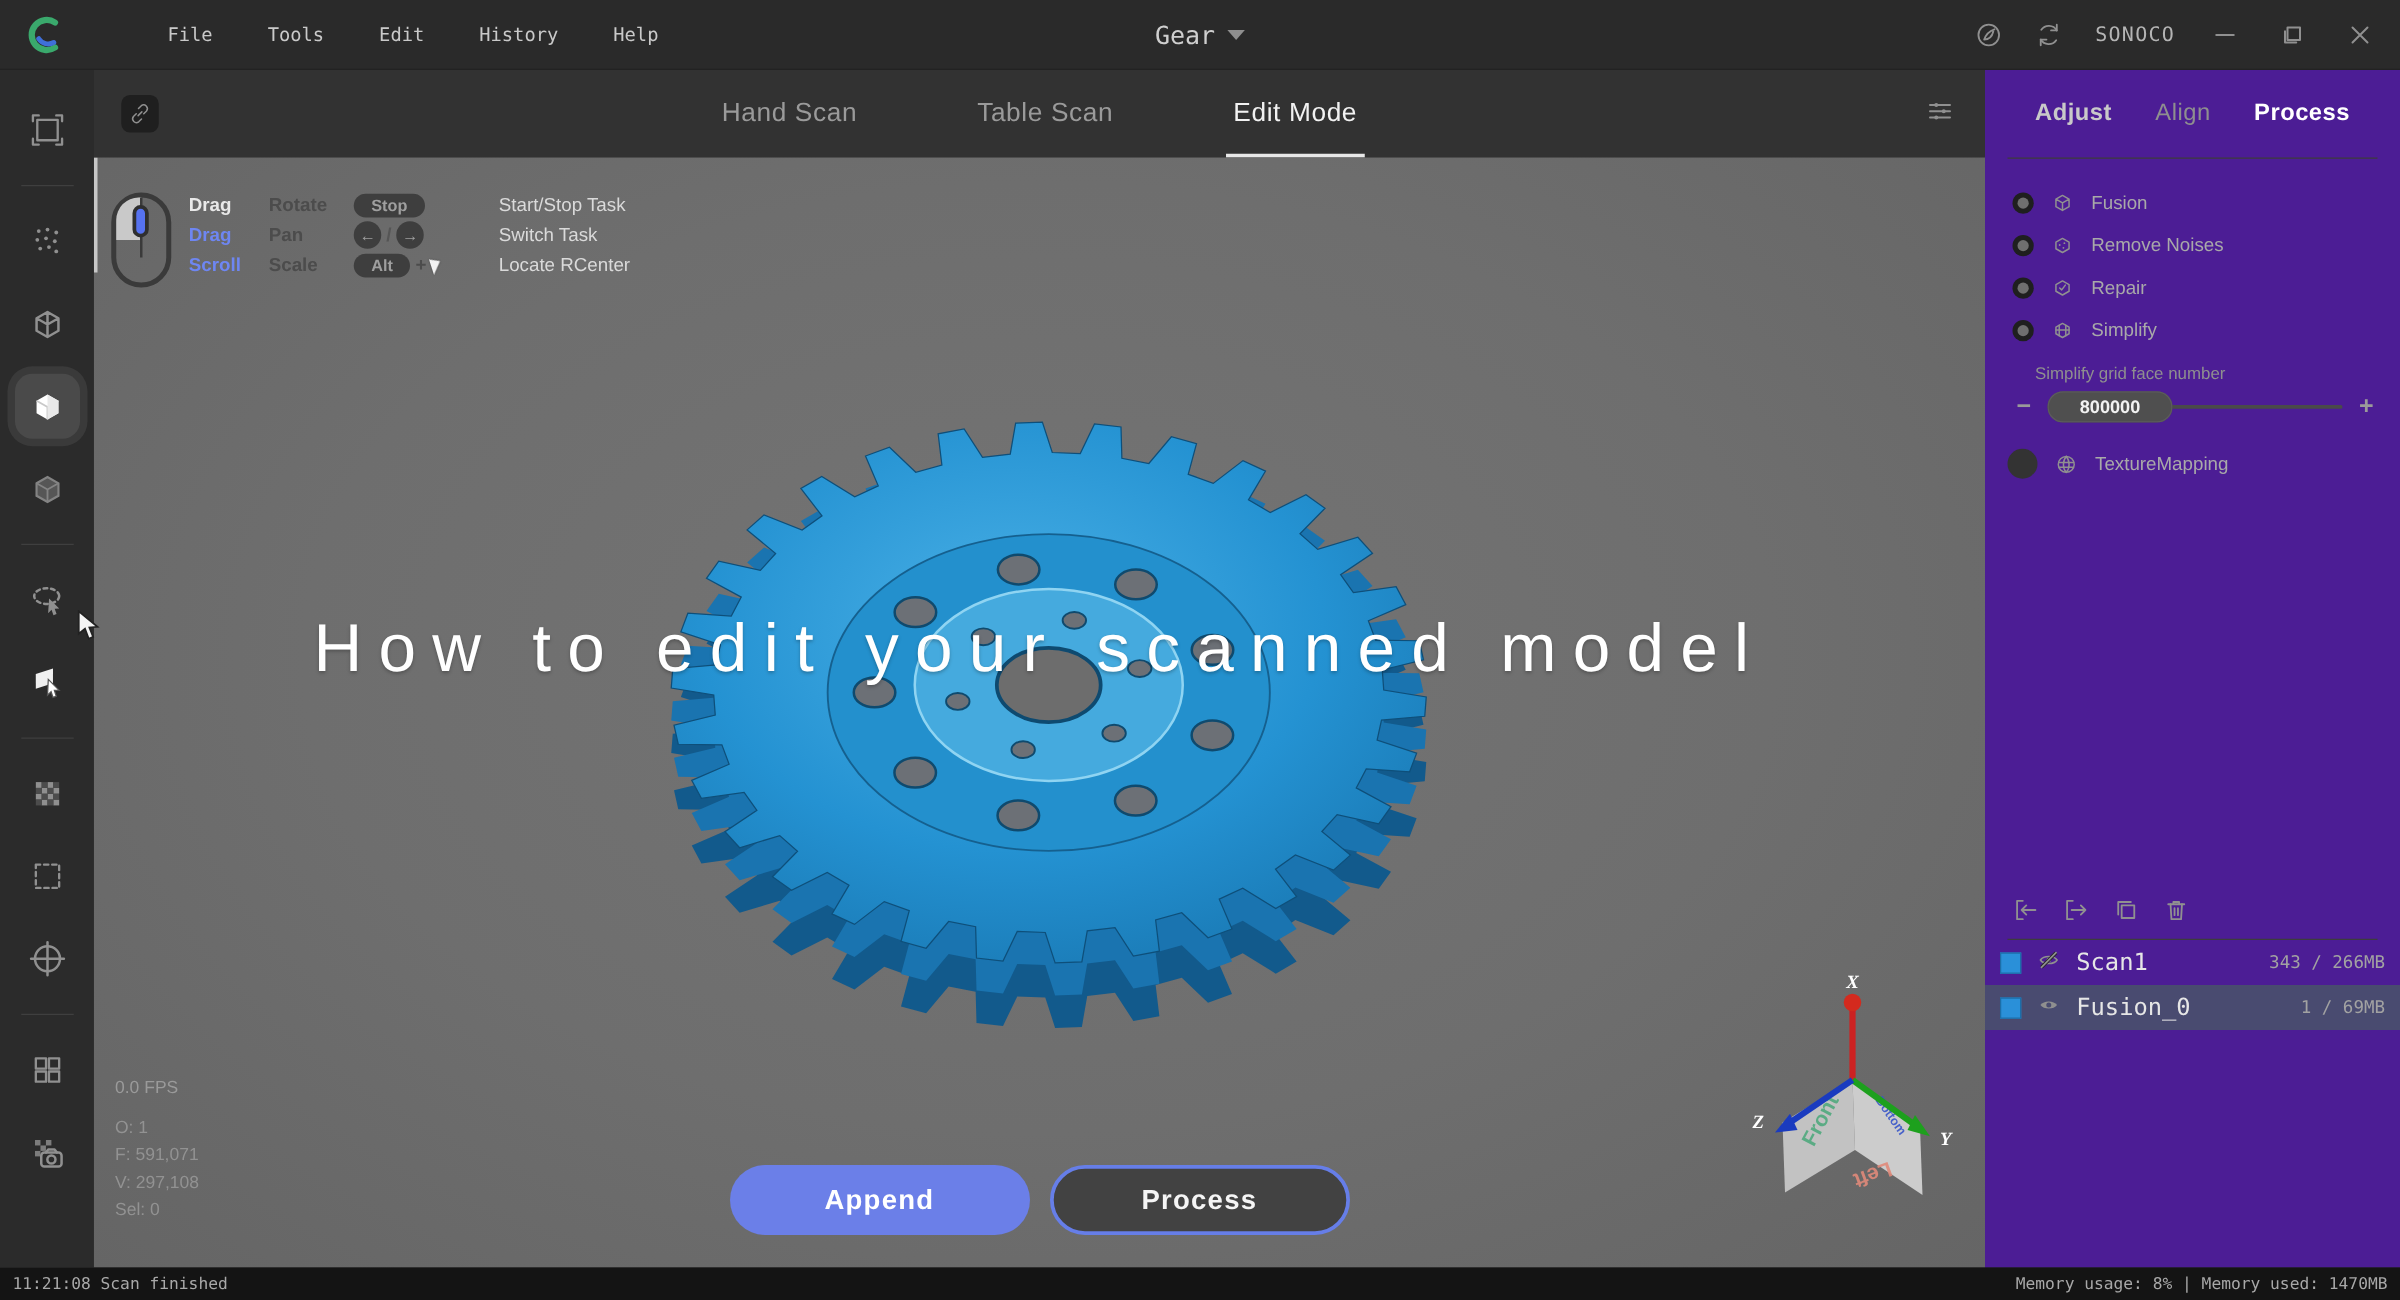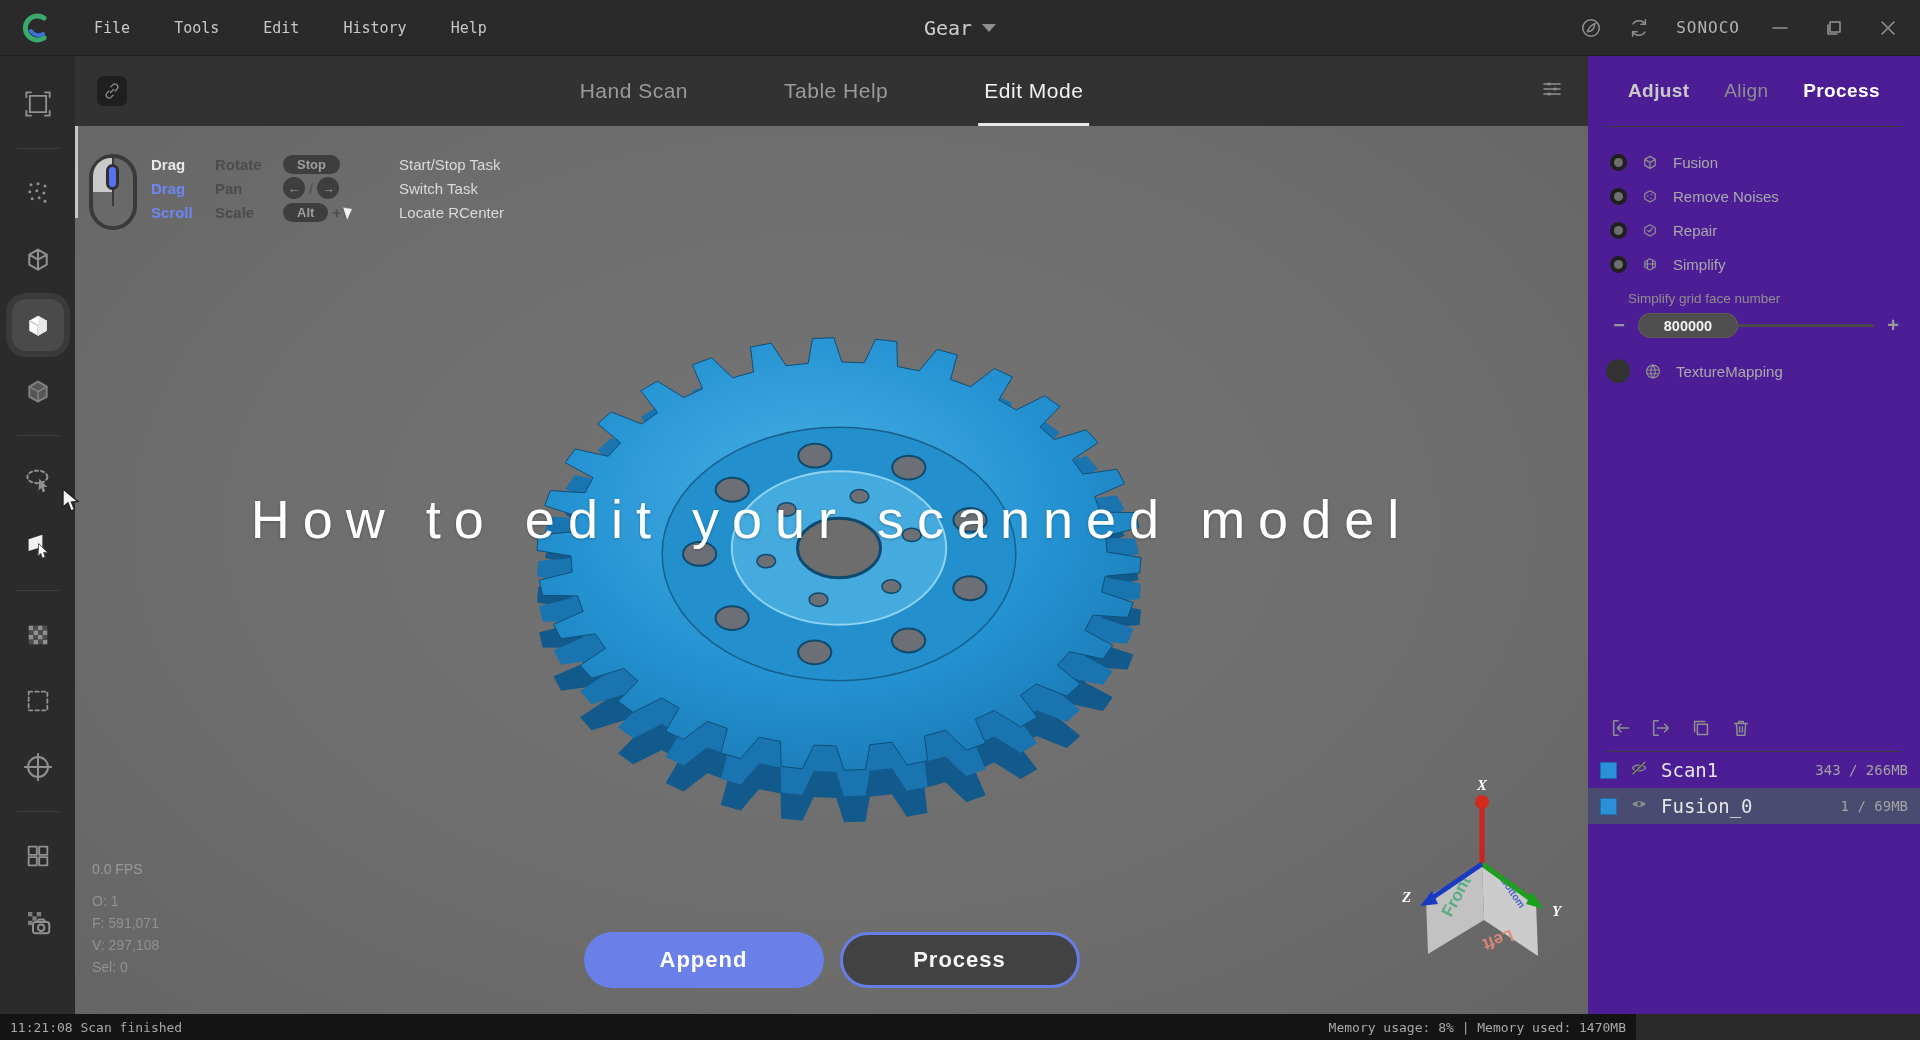--- a/index.html
+++ b/index.html
@@ -2,21 +2,21 @@
 <html><head>
 <meta charset="utf-8">
 <style>
   * { margin:0; padding:0; box-sizing:border-box; }
   html,body { width:1920px; height:1040px; overflow:hidden; background:#1b1b1b;
               font-family:"Liberation Sans", sans-serif; }
   #app { position:relative; width:1920px; height:1040px; background:#2b2b2b; }
 
   
   #titlebar { position:absolute; left:0; top:0; width:1920px; height:56px;
-    background:#2a2a2a; border-bottom:1px solid #222; display:flex; align-items:center; }
+    background:#2a2a2a; border-bottom:1px solid #222; display:flex; align-items:center;gap:40px; }
   .logo { width:34px; height:34px; margin-left:20px; position:relative; }
   .logo svg { width:34px; height:34px; }
   .menu { display:flex; gap:44px; margin-left:40px;
     font-family:"DejaVu Sans Mono", monospace; font-size:15px; color:#c9c9c9; }
   .menu span { cursor:default; }
   #project-select { position:absolute; left:50%; transform:translateX(-50%);
     display:flex; align-items:center; gap:10px; color:#cfcfcf;
     font-family:"DejaVu Sans Mono", monospace; font-size:20px; }
   .caret-down { width:0; height:0; border-left:7px solid transparent;
     border-right:7px solid transparent; border-top:8px solid #8f8f8f; }
@@ -138,21 +138,21 @@
   #list-toolbar { display:flex; align-items:center; gap:18px; padding:10px 0 12px 22px; }
   #list-toolbar svg { display:block; }
   .mrow { height:36px; display:flex; align-items:center; padding:0 12px 0 12px; gap:12px;
     font-family:"DejaVu Sans Mono", monospace; }
   .mrow.selected { background:#494b70; }
   .swatch { width:17px; height:17px; background:#2a90d9; border:1px solid #1c6ea8; flex:none; }
   .mname { color:#e6e6e6; font-size:19px; }
   .mmeta { margin-left:auto; color:#a2a2a2; font-size:14px; }
 
   
-  #statusbar { position:absolute; left:0; top:1014px; width:1636px; height:26px;
+  #statusbar { position:absolute; left:0; top:1014px; width:1920px; height:26px;
     background:#141414; display:flex; align-items:center; justify-content:space-between;
     padding:0 10px; font-family:"DejaVu Sans Mono", monospace; font-size:13px; color:#a8a8a8; }
 
   svg .st { stroke:#909090; fill:none; stroke-width:1.6; stroke-linecap:round; stroke-linejoin:round; }
   svg .stf { fill:#909090; stroke:none; }
 </style>
 </head>
 <body>
 
 <div id="app">
@@ -323,21 +323,21 @@
   </div>
 
   <div id="tabbar">
     <div id="link-chip">
       <svg width="18" height="18" viewBox="0 0 24 24">
           <path d="M10 14 L14 10 M8 12 l-3 3 a4 4 0 0 0 5.6 5.6 l3-3 M16 12 l3-3 A4 4 0 0 0 13.4 3.4 l-3 3" class="st"></path>
         </svg>
     </div>
     <div id="mode-tabs">
       <div class="mode-tab">Hand Scan</div>
-      <div class="mode-tab">Table Help</div>
+      <div class="mode-tab">Table Scan</div>
       <div class="mode-tab active">Edit Mode</div>
     </div>
     <div id="tab-menu">
       <svg width="24" height="24" viewBox="0 0 24 24">
           <path d="M4 7 H20 M4 12 H20 M4 17 H20" class="st"></path>
           <circle cx="9" cy="7" r="1.6" class="stf"></circle>
           <circle cx="15" cy="12" r="1.6" class="stf"></circle>
           <circle cx="9" cy="17" r="1.6" class="stf"></circle>
         </svg>
     </div>

